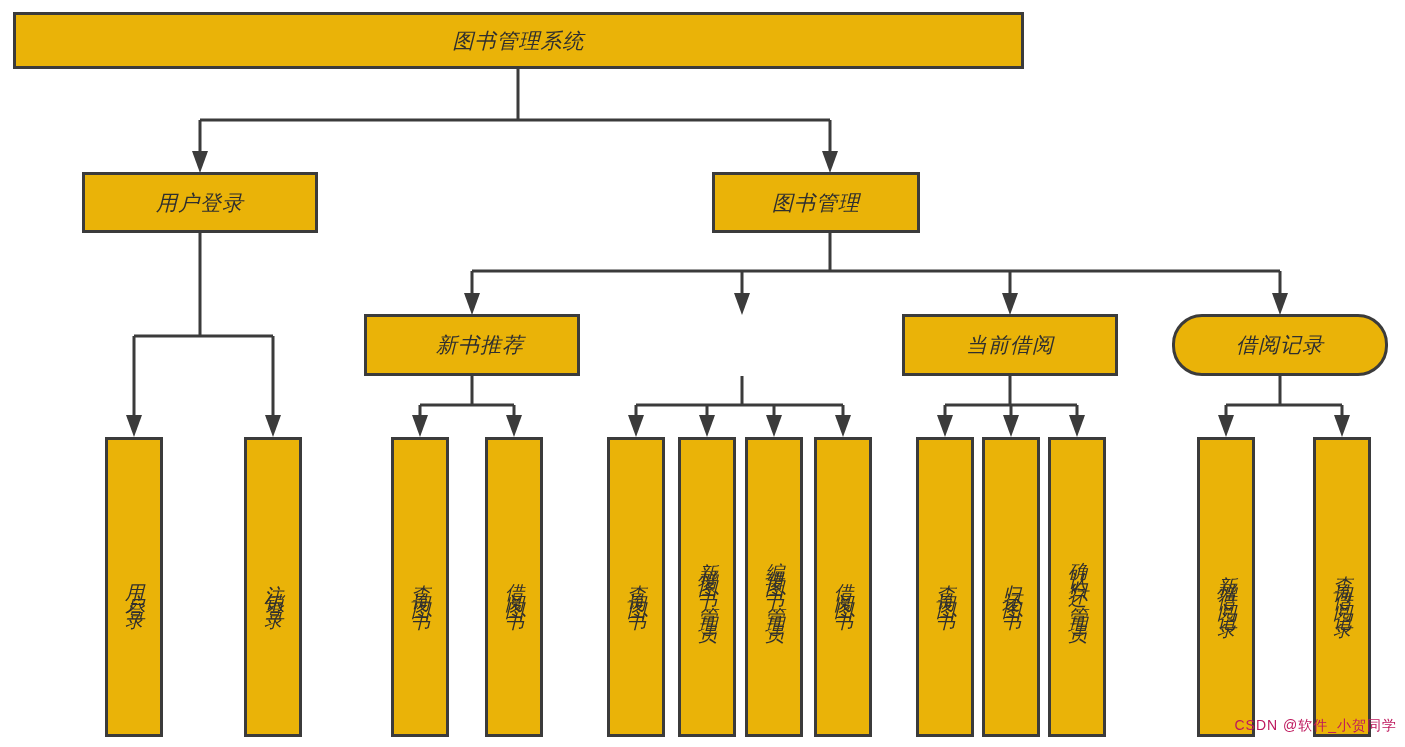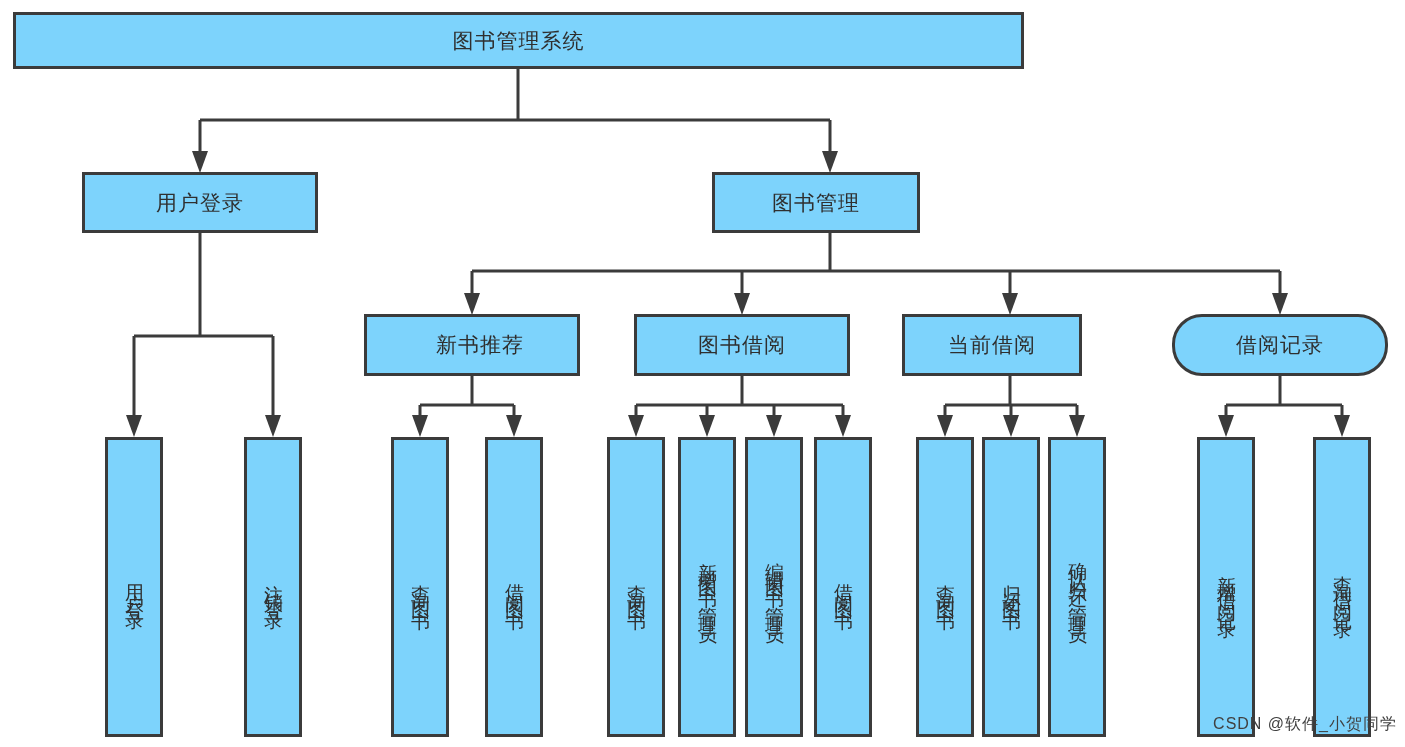--- a/index.html
+++ b/index.html
@@ -12,43 +12,44 @@
     overflow: hidden;
   }
   .connectors {
     position: absolute;
     left: 0; top: 0;
     width: 1405px; height: 747px;
   }
   .box {
     position: absolute;
     box-sizing: border-box;
-    background: #7dd3fc;
+    background: #eab308;
     border: 3px solid #3b3b3b;
     display: flex;
     align-items: center;
     justify-content: center;
     color: #2f2f2f;
     font-size: 21px;
     letter-spacing: 1px;
     text-align: center;
+    font-style: italic;
   }
   .leaf { font-size: 19px; }
   .leaf .v {
     writing-mode: vertical-rl;
     text-orientation: mixed;
     letter-spacing: 9px;
     line-height: 1.1;
   }
   .watermark {
     position: absolute;
     right: 8px;
     bottom: 12px;
-    color: #404040;
-    font-size: 16px;
+    color: #be185d;
+    font-size: 14px;
     letter-spacing: 1px;
     white-space: nowrap;
   }
 </style>
 </head>
 <body>
 
 <div class="canvas">
 
   <svg class="connectors" viewBox="0 0 1405 747" xmlns="http://www.w3.org/2000/svg" aria-hidden="true">
@@ -99,24 +100,21 @@
   <div class="box" style="left:82px; top:172px; width:236px; height:61px;">
     <span>用户登录</span>
   </div>
   <div class="box" style="left:712px; top:172px; width:208px; height:61px;">
     <span>图书管理</span>
   </div>
 
   <div class="box" style="left:364px; top:314px; width:216px; height:62px;padding-left:16px;">
     <span>新书推荐</span>
   </div>
-  <div class="box" style="left:634px; top:314px; width:216px; height:62px;">
-    <span>图书借阅</span>
-  </div>
-  <div class="box" style="left:902px; top:314px; width:180px; height:62px;">
+  <div class="box" style="left:902px; top:314px; width:216px; height:62px;">
     <span>当前借阅</span>
   </div>
   <div class="box" style="left:1172px; top:314px; width:216px; height:62px;border-radius:30px;">
     <span>借阅记录</span>
   </div>
 
   <div class="box leaf" style="left:105px; top:437px; width:58px; height:300px;">
     <span class="v">用户登录</span>
   </div>
   <div class="box leaf" style="left:244px; top:437px; width:58px; height:300px;">

